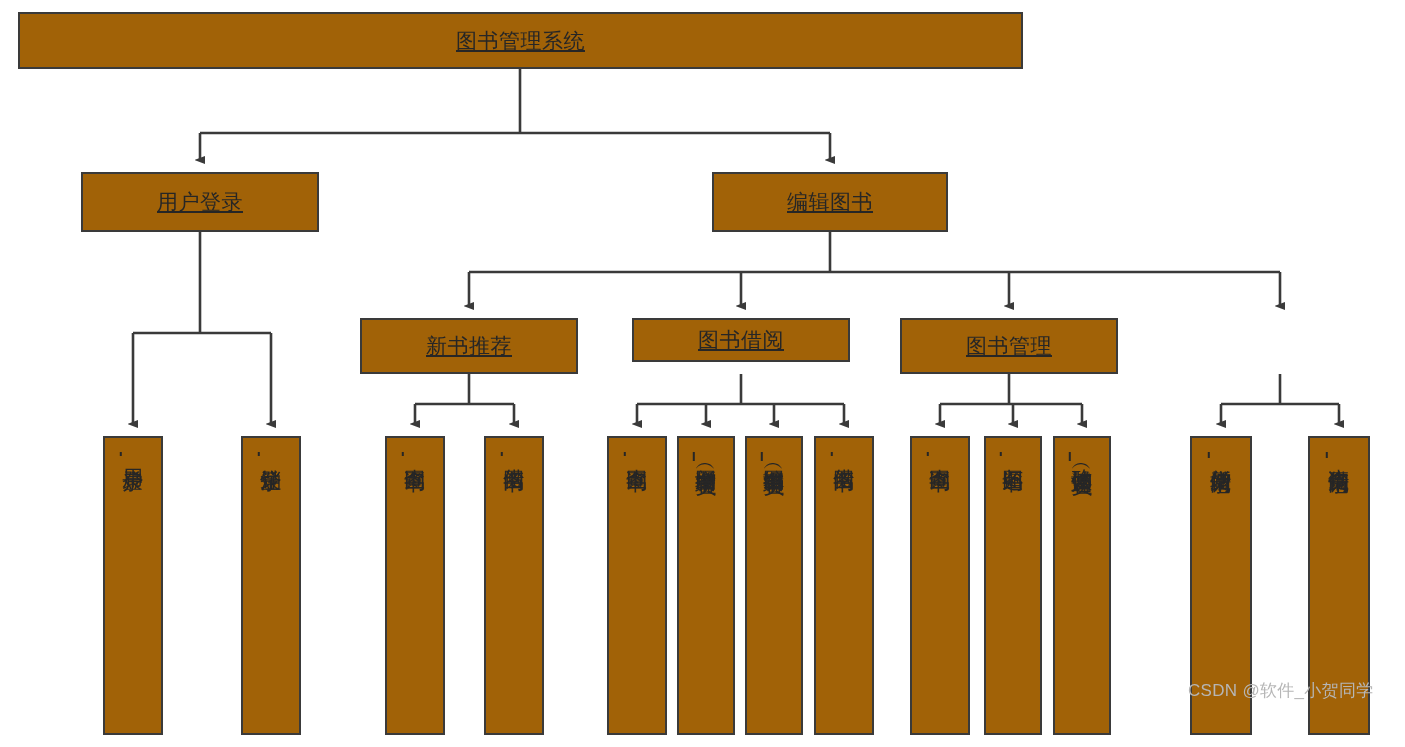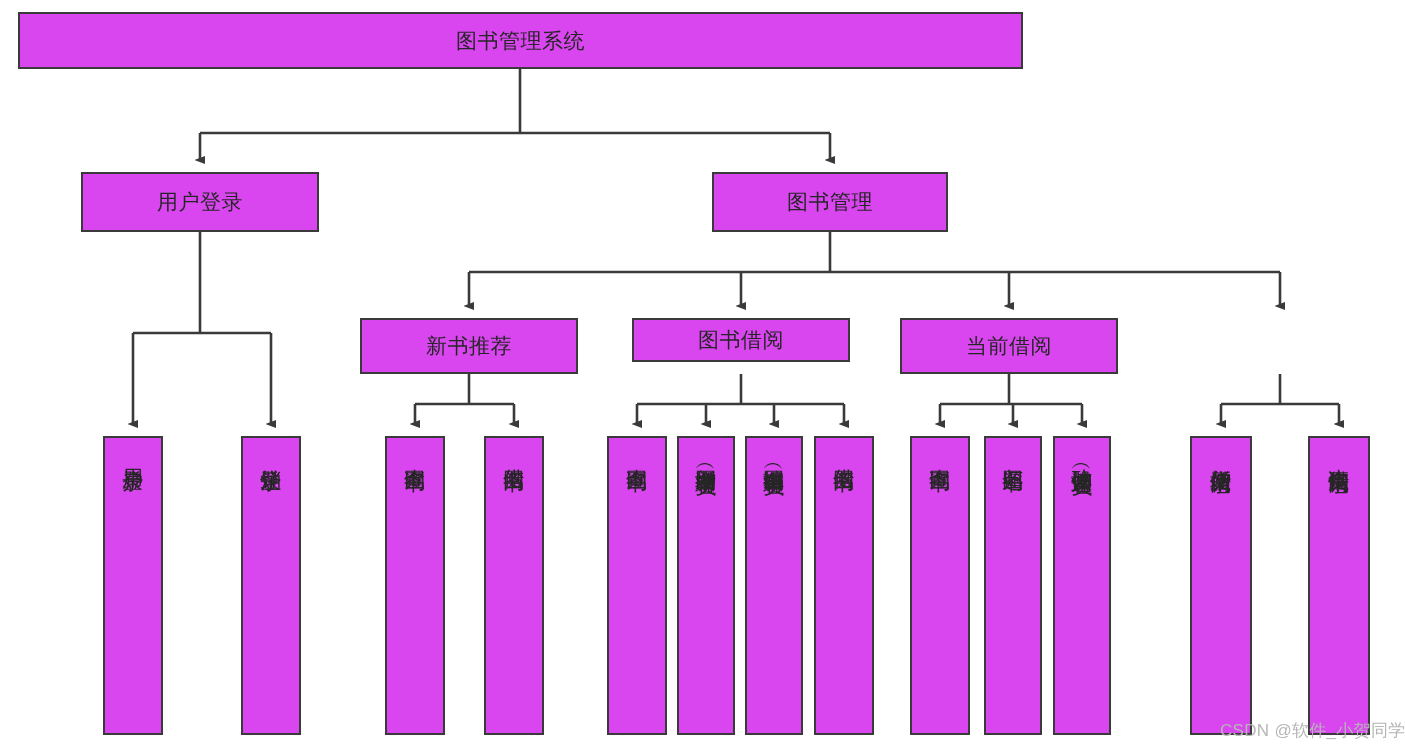--- a/index.html
+++ b/index.html
@@ -22,25 +22,26 @@
     left: 0;
     top: 0;
     width: 1405px;
     height: 747px;
     pointer-events: none;
   }
   .node {
     position: absolute;
     box-sizing: border-box;
     border: 2.5px solid #3a3a3a;
-    background: #d946ef;
+    background: #a16207;
     display: flex;
     align-items: center;
     justify-content: center;
     color: #262626;
+    text-decoration: underline;
   }
   .node.h {
     font-size: 21px;
     letter-spacing: 0.5px;
   }
   .node.v {
     align-items: flex-start;
     justify-content: center;
     padding-top: 14px;
   }
@@ -50,26 +51,25 @@
     font-size: 21px;
     line-height: 1.22;
     letter-spacing: 1px;
     text-align: left;
     white-space: nowrap;
     color: #262626;
   }
   .watermark {
     position: absolute;
     left: 1188px;
-    top: 719px;
+    top: 679px;
     font-size: 17px;
     color: #b6b6b6;
     white-space: nowrap;
     letter-spacing: 0.3px;
-    margin-left: 32px;
   }
 </style>
 </head>
 <body>
 
 <div id="canvas">
 
   <svg class="wires" viewBox="0 0 1405 747" xmlns="http://www.w3.org/2000/svg">
     <defs>
       <marker id="arrow" markerWidth="10" markerHeight="10" refX="4" refY="5" orient="auto" markerUnits="userSpaceOnUse">
@@ -121,31 +121,31 @@
   </svg>
 
   <div class="node h" style="left:18px;top:12px;width:1005px;height:57px;">
     <span>图书管理系统</span>
   </div>
 
   <div class="node h" style="left:81px;top:172px;width:238px;height:60px;">
     <span>用户登录</span>
   </div>
   <div class="node h" style="left:712px;top:172px;width:236px;height:60px;">
-    <span>图书管理</span>
+    <span>编辑图书</span>
   </div>
 
   <div class="node h" style="left:360px;top:318px;width:218px;height:56px;justify-content:center;">
     <span>新书推荐</span>
   </div>
   <div class="node h" style="left:632px;top:318px;width:218px;height:44px;">
     <span>图书借阅</span>
   </div>
   <div class="node h" style="left:900px;top:318px;width:218px;height:56px;">
-    <span>当前借阅</span>
+    <span>图书管理</span>
   </div>
 
   <div class="node v" style="left:103px;top:436px;width:60px;height:299px;">
     <span class="vtext">用户登录</span>
   </div>
   <div class="node v" style="left:241px;top:436px;width:60px;height:299px;">
     <span class="vtext">注销登录</span>
   </div>
   <div class="node v" style="left:385px;top:436px;width:60px;height:299px;">
     <span class="vtext">查询图书</span>

